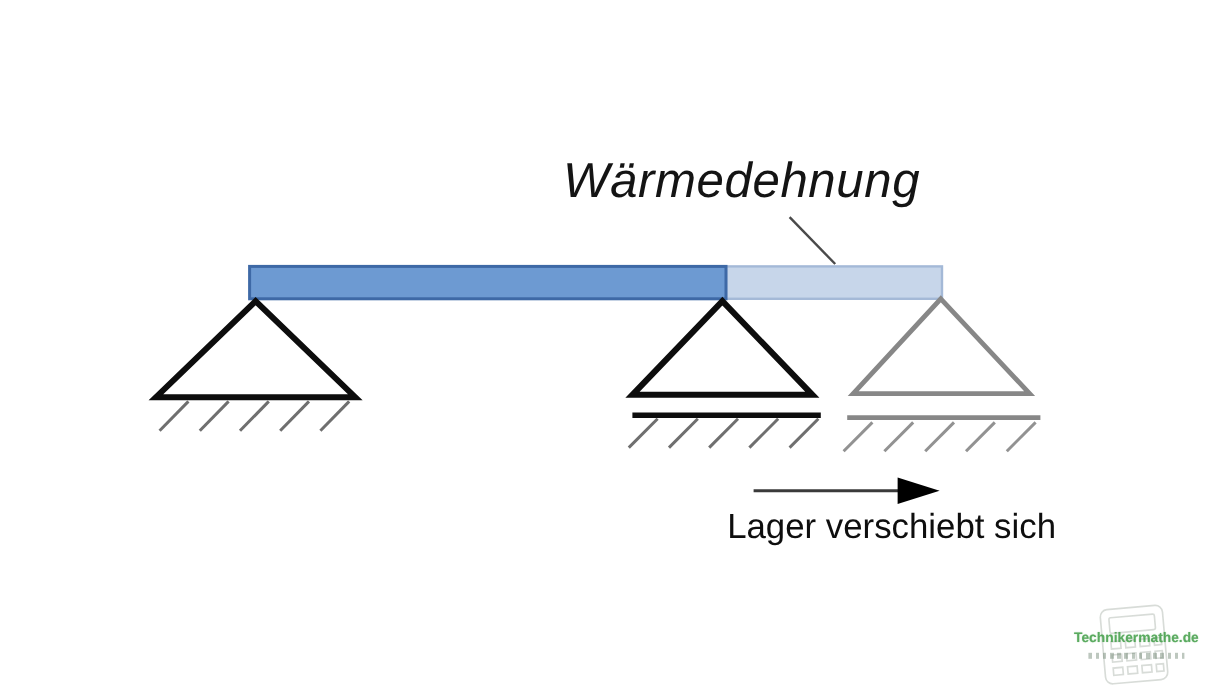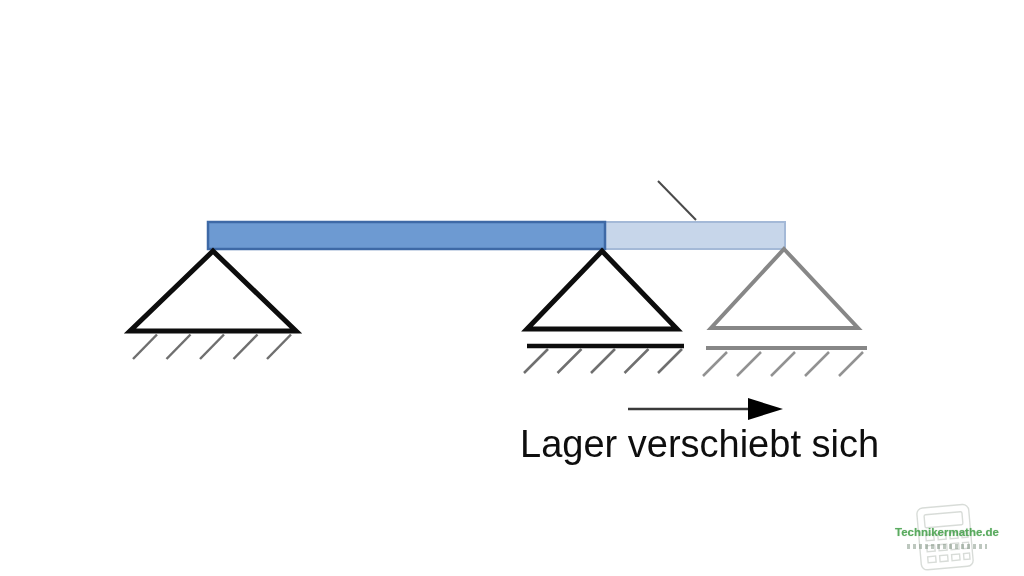--- a/index.html
+++ b/index.html
@@ -7,22 +7,22 @@
     position:relative;width:1024px;height:576px;background:#ffffff;
     overflow:hidden;font-family:"Liberation Sans",sans-serif;
   }
   .diagram-svg{position:absolute;left:0;top:0;width:1024px;height:576px;}
   .title{
     position:absolute;left:438px;top:127px;width:360px;text-align:center;
     font-style:italic;font-size:41px;color:#141414;letter-spacing:.5px;
     white-space:nowrap;
   }
   .arrow-label{
-    position:absolute;left:520px;top:423px;width:360px;text-align:left;
-    font-size:38px;color:#0e0e0e;white-space:nowrap;
+    position:absolute;left:520px;top:423px;width:360px;text-align:right;
+    font-size:29px;color:#0e0e0e;white-space:nowrap;
   }
   .watermark{position:absolute;left:895px;top:500px;width:104px;height:76px;}
   .calc-icon{position:absolute;left:20px;top:0;opacity:.55;transform:rotate(-5deg);}
   .brand{
     position:absolute;left:0;top:26px;width:104px;text-align:center;
     font-size:11.5px;font-weight:bold;color:#3f9d45;opacity:.85;
     text-shadow:0 0 1px rgba(63,157,69,.6);white-space:nowrap;
   }
   .tagline{
     position:absolute;left:12px;top:44px;width:80px;height:5px;opacity:.55;
@@ -69,20 +69,21 @@
       <line x1="737" y1="376" x2="761" y2="352"></line>
       <line x1="771" y1="376" x2="795" y2="352"></line>
       <line x1="805" y1="376" x2="829" y2="352"></line>
       <line x1="839" y1="376" x2="863" y2="352"></line>
     </g>
 
     <line x1="628" y1="409" x2="749" y2="409" stroke-width="2.5" stroke="#3a3a3a"></line>
     <polygon points="748,398 783,409 748,420" fill="#000000"></polygon>
   </svg>
 
+  <div class="title">Wärmedehnung</div>
 
   <div class="arrow-label">Lager verschiebt sich</div>
 
   <div class="watermark">
     <svg class="calc-icon" width="64" height="74" viewBox="0 0 64 74" fill="none" stroke-width="1.4" stroke="#b9c0b9">
       <rect x="4" y="6" width="52" height="62" rx="6"></rect>
       <rect x="11" y="13" width="38" height="13" rx="1.5"></rect>
       <rect x="11" y="33" width="8" height="6"></rect>
       <rect x="23" y="33" width="8" height="6"></rect>
       <rect x="35" y="33" width="8" height="6"></rect>

